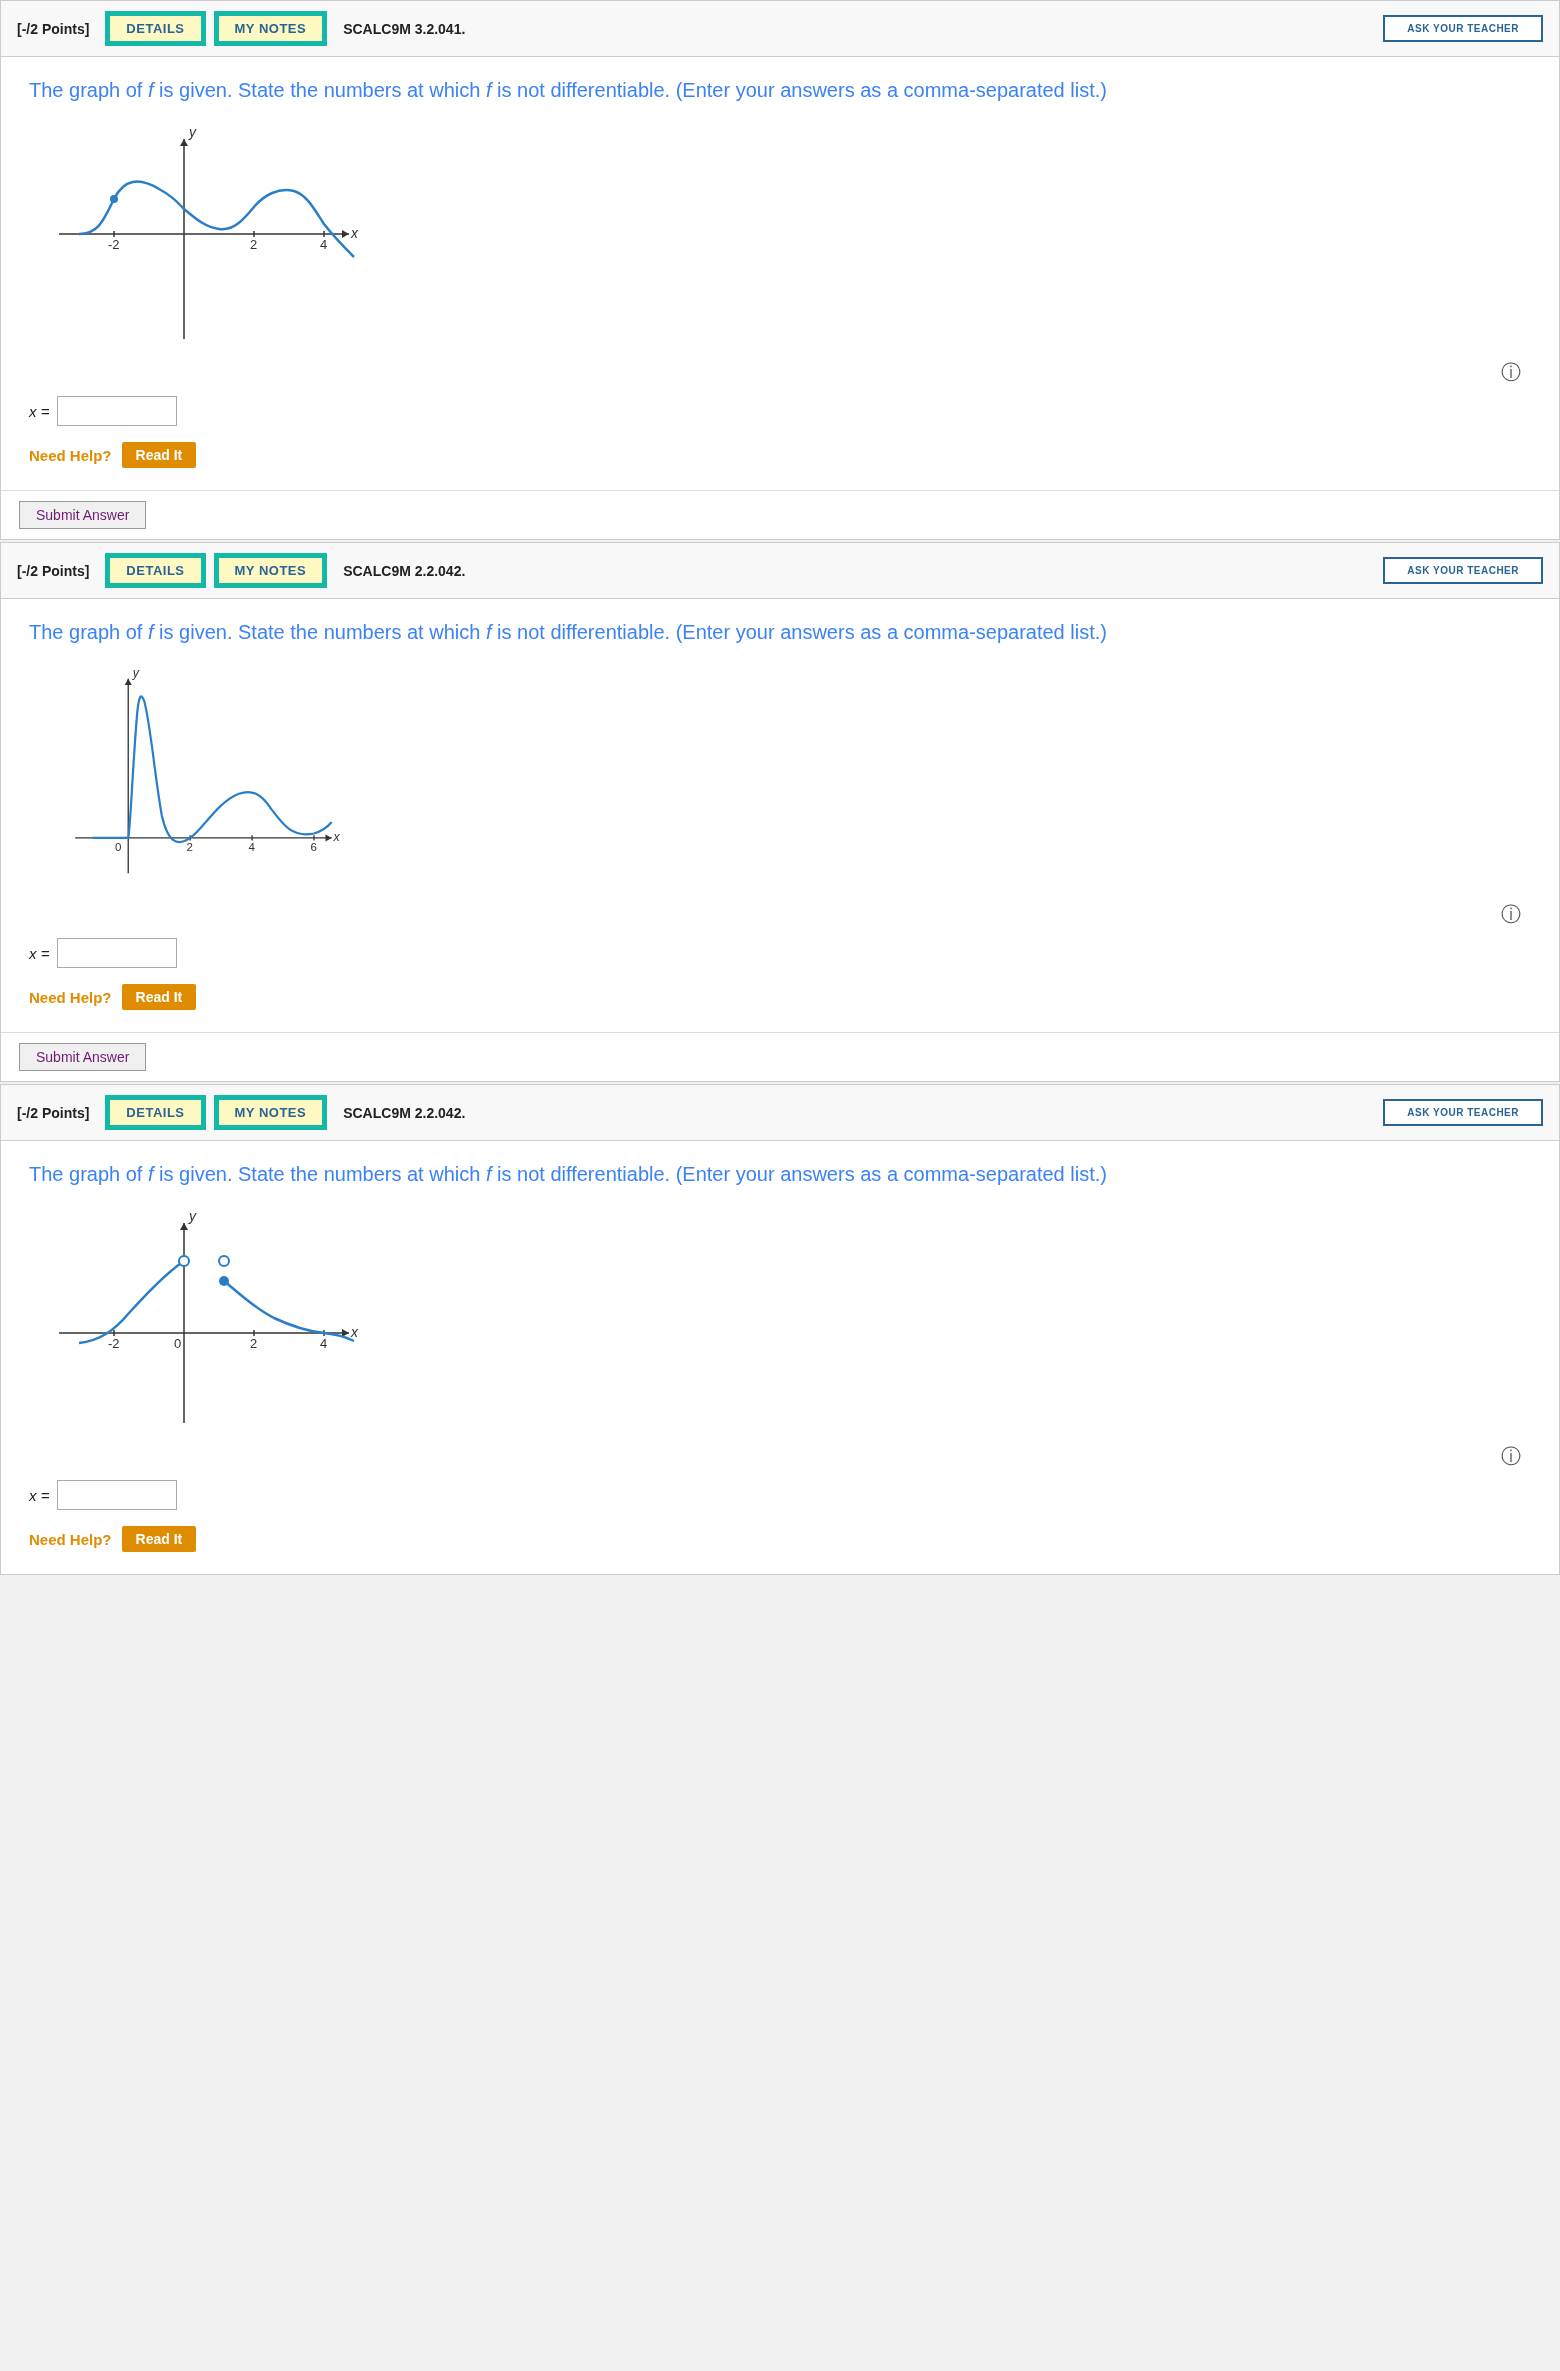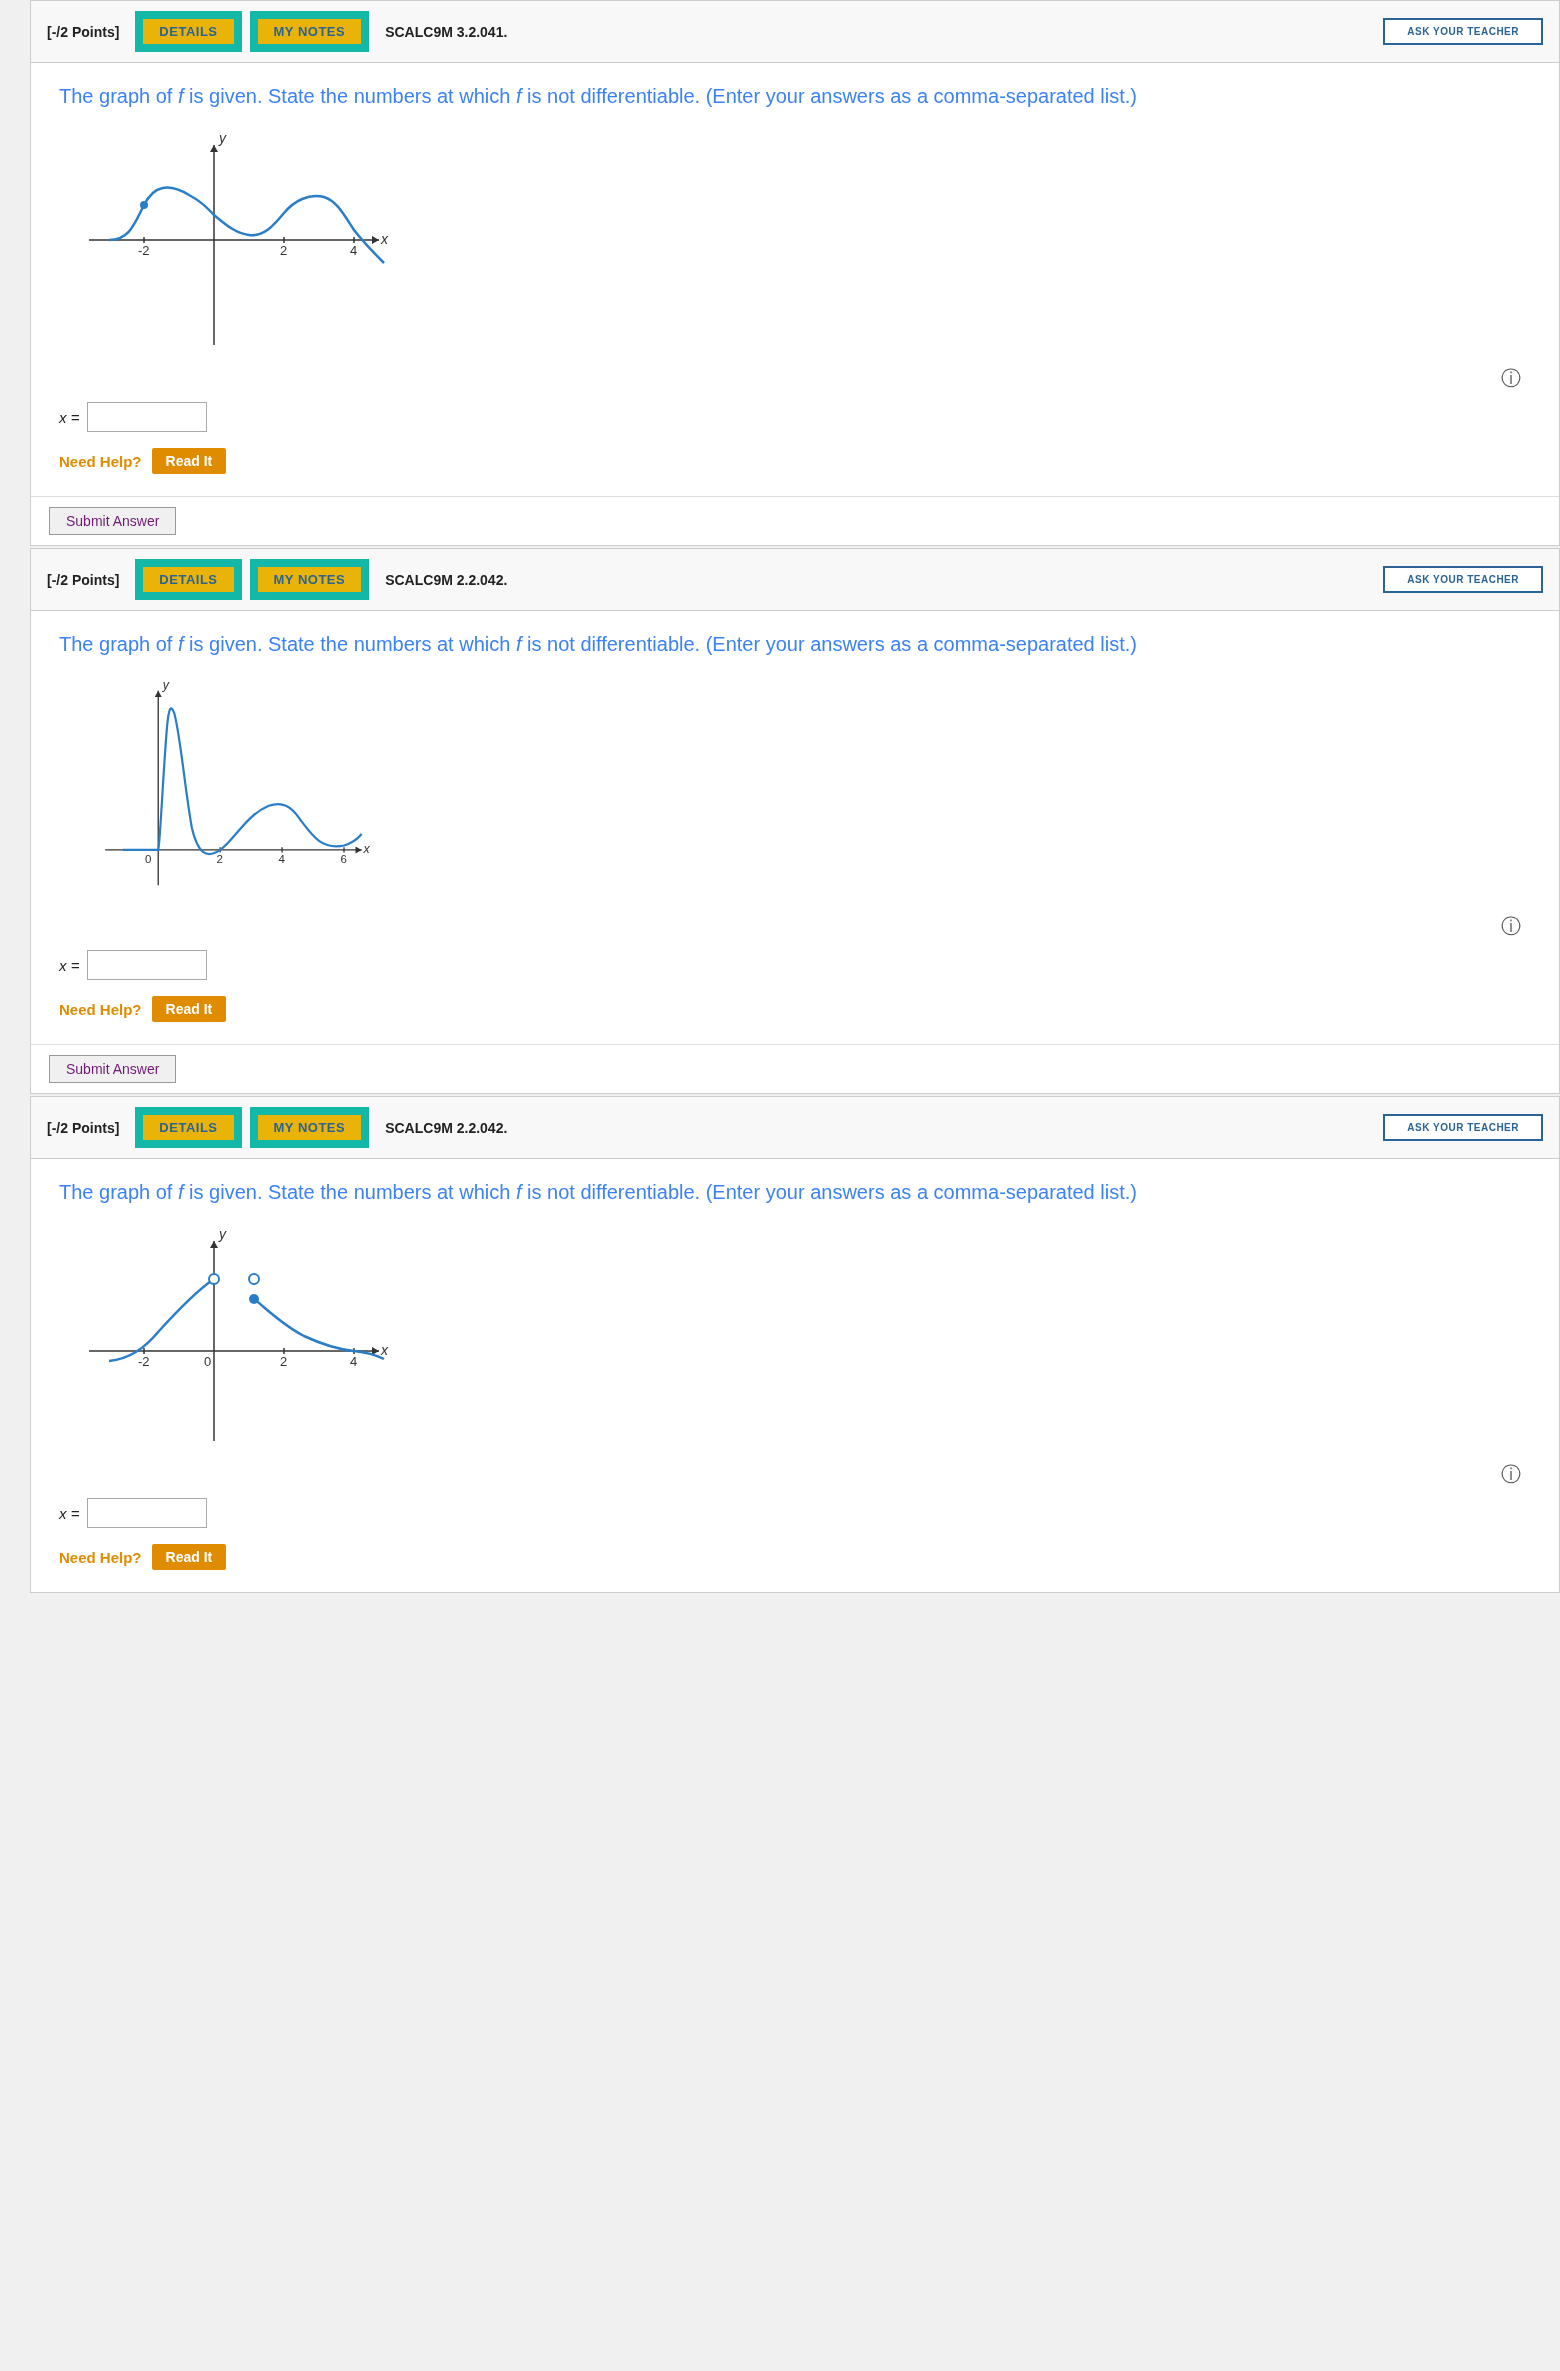--- a/index.html
+++ b/index.html
@@ -6,21 +6,20 @@
     body {
       font-family: Arial, Helvetica, sans-serif;
       background: #f0f0f0;
       font-size: 15px;
       color: #222;
     }
     .page-wrapper {
       max-width: 1560px;
       margin: 0 auto;
       background: #f0f0f0;
-      padding-left: 30px;
     }
 
     
     .question-block {
       background: #fff;
       border: 1px solid #ccc;
       margin-bottom: 0;
     }
 
     
@@ -33,22 +32,22 @@
       gap: 8px;
     }
     .points-label {
       font-size: 14px;
       font-weight: bold;
       color: #222;
       margin-right: 8px;
       white-space: nowrap;
     }
     .header-btn {
-      border: 8px solid #14b8a6;
-      background: #eab308;
+      border: 5px solid #14b8a6;
+      background: #fef9c3;
       color: #2a6496;
       font-weight: bold;
       font-size: 13px;
       padding: 5px 16px;
       cursor: pointer;
       letter-spacing: 0.5px;
     }
     .problem-id {
       font-size: 14px;
       font-weight: bold;

